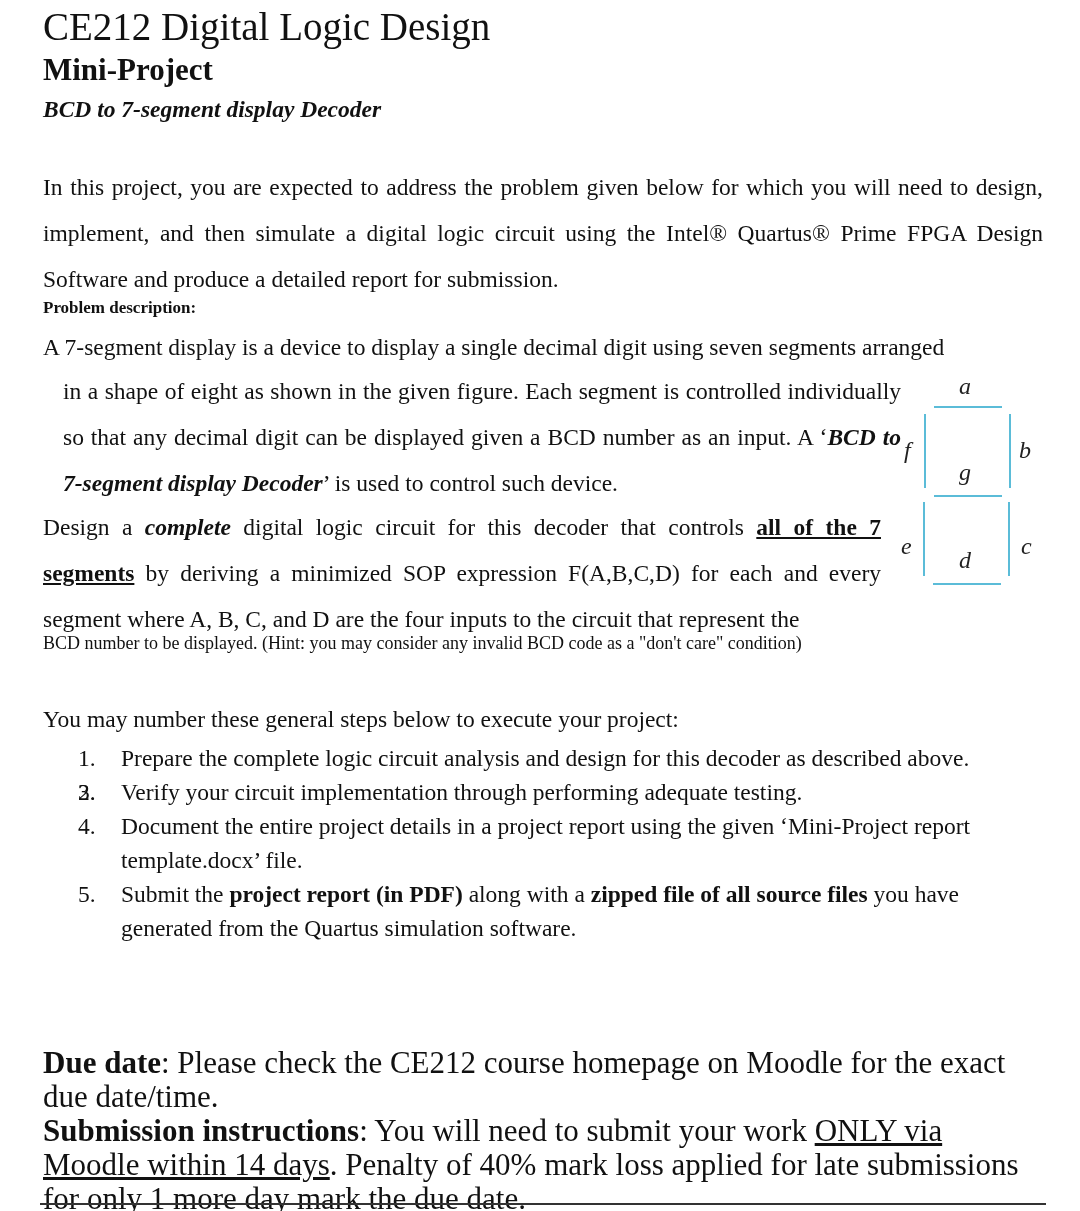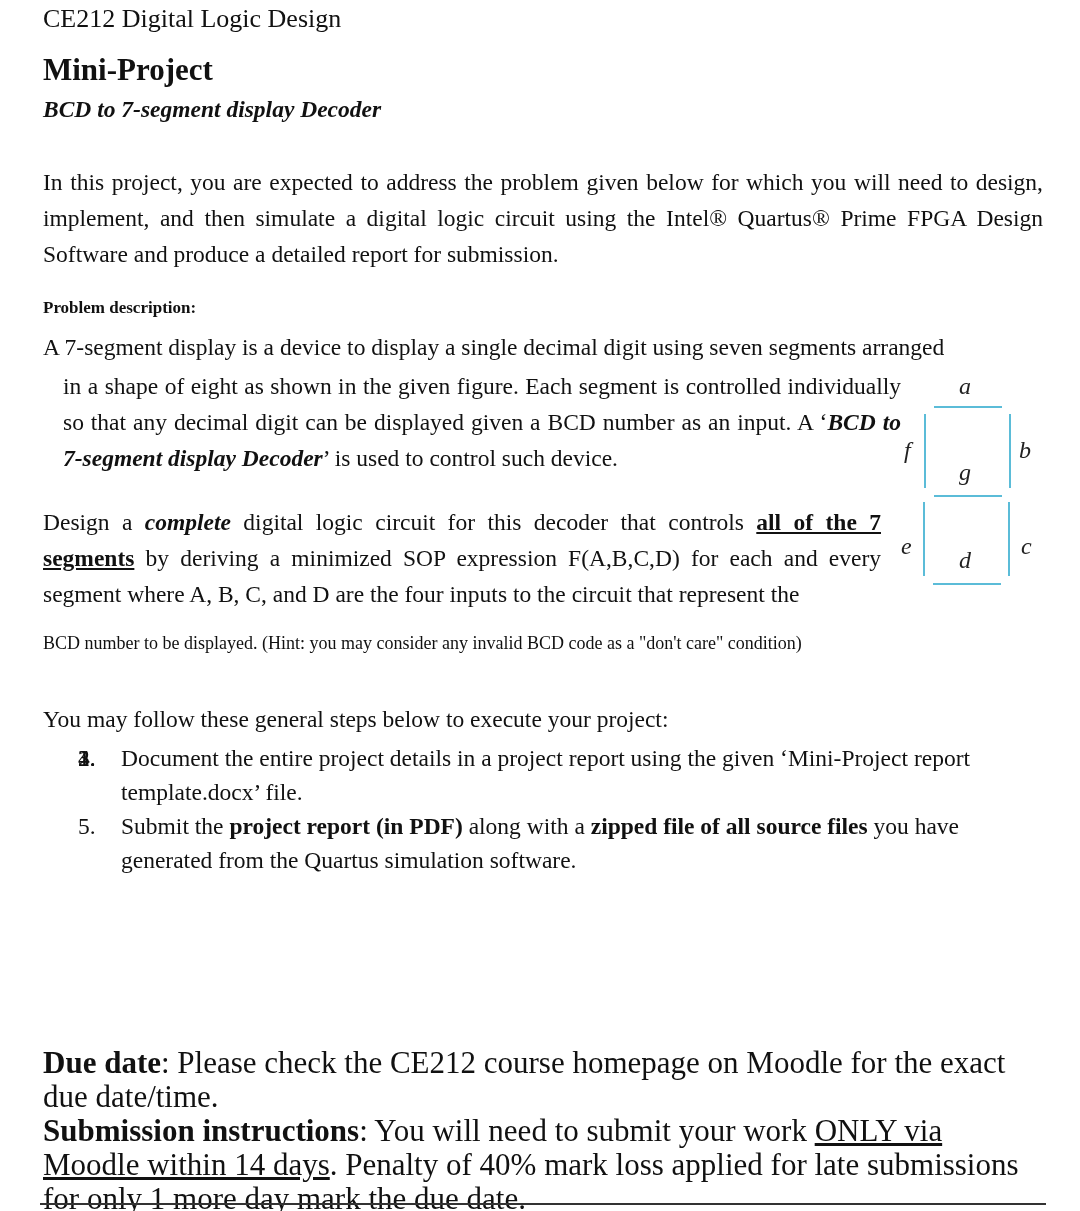--- a/index.html
+++ b/index.html
@@ -1,25 +1,25 @@
 <!DOCTYPE html>
 <html><head>
 <meta charset="utf-8">
 <style>
   html, body { margin: 0; padding: 0; background: #ffffff; }
   body {
     width: 1080px; height: 1211px; overflow: hidden; position: relative;
     font-family: "Liberation Serif", serif; color: #111;
   }
   .page { position: absolute; left: 43px; top: 0; width: 1002px; }
-  .title { position: absolute; top: 4px; left: 0; font-size: 26px; white-space: nowrap; }
+  .title { position: absolute; top: 4px; left: 0; font-size: 39px; white-space: nowrap; }
   .subtitle { position: absolute; top: 52px; left: 0; font-size: 31px; font-weight: bold; white-space: nowrap; }
   .subsubtitle { position: absolute; top: 96px; left: 0; font-size: 23.5px; font-weight: bold; font-style: italic; white-space: nowrap; }
 
-  .para { position: absolute; left: 0; font-size: 23.5px; line-height: 36px; text-align: justify; }
+  .para { position: absolute; left: 0; font-size: 23.5px; line-height: 46px; text-align: justify; }
   .intro { top: 164px; width: 1000px; }
   .prob-head { position: absolute; top: 298px; left: 0; font-size: 17px; font-weight: bold; }
   .prob-line1 { position: absolute; top: 334px; left: 0; font-size: 23.5px; white-space: nowrap; }
   .prob-rest { top: 368px; width: 838px; margin-left: 20px; }
   .design { top: 504px; width: 838px; }
   .design-tail { position: absolute; top: 606px; left: 0; width: 1000px; font-size: 18px; line-height: 34px; margin-top: 20px; }
 
   .steps-intro { position: absolute; top: 706px; left: 0; font-size: 23.5px; white-space: nowrap; }
   .steps { position: absolute; top: 741px; left: 35px; width: 968px; margin: 0; padding: 0; list-style: none; }
   .steps li { position: relative; padding-left: 43px; font-size: 23.5px; line-height: 34px; }
@@ -48,25 +48,25 @@
 
   <div class="para intro">In this project, you are expected to address the problem given below for which you will need to design, implement, and then simulate a digital logic circuit using the Intel® Quartus® Prime FPGA Design Software and produce a detailed report for submission.</div>
 
   <div class="prob-head">Problem description:</div>
   <div class="prob-line1">A 7-segment display is a device to display a single decimal digit using seven segments arranged</div>
   <div class="para prob-rest"><span>in a shape of eight as shown in the given figure. Each segment is controlled individually so that any decimal digit can be displayed given a BCD number as an input. A ‘</span><span class="b i">BCD to 7-segment display Decoder</span><span>’ is used to control such device.</span></div>
 
   <div class="para design"><span>Design a </span><span class="b i">complete</span><span> digital logic circuit for this decoder that controls </span><span class="b u">all of the 7 segments</span><span> by deriving a minimized SOP expression F(A,B,C,D) for each and every segment where A, B, C, and D are the four inputs to the circuit that represent the</span></div>
   <div class="design-tail">BCD number to be displayed.  (Hint: you may consider any invalid BCD code as a "don't care" condition)</div>
 
-  <div class="steps-intro">You may follow these general steps below to execute your project:</div>
+  <div class="steps-intro">You may number these general steps below to execute your project:</div>
   <ol class="steps">
-    <li><span class="num">1.</span></li>
+    <li><span class="num">1.</span><span>Prepare the complete logic circuit analysis and design for this decoder as described above.</span></li>
     <li><span class="num">2.</span></li>
-    <li><span class="num">3.</span></li>
+    <li><span class="num">3.</span><span>Verify your circuit implementation through performing adequate testing.</span></li>
     <li><span class="num">4.</span><span>Document the entire project details in a project report using the given ‘Mini-Project report template.docx’ file.</span></li>
     <li><span class="num">5.</span><span>Submit the </span><span class="b">project report (in PDF)</span><span> along with a </span><span class="b">zipped file of all source files</span><span> you have generated from the Quartus simulation software.</span></li>
   </ol>
 
   <div class="due">
     <div><span class="b">Due date</span><span>: Please check the CE212 course homepage on Moodle for the exact due date/time.</span></div>
     <div><span class="b">Submission instructions</span><span>: You will need to submit your work </span><span class="u">ONLY via Moodle within 14 days</span><span>. Penalty of 40% mark loss applied for late submissions for </span><span class="u">only 1 more day</span><span> mark the due date.</span></div>
   </div>
 </div>
 

